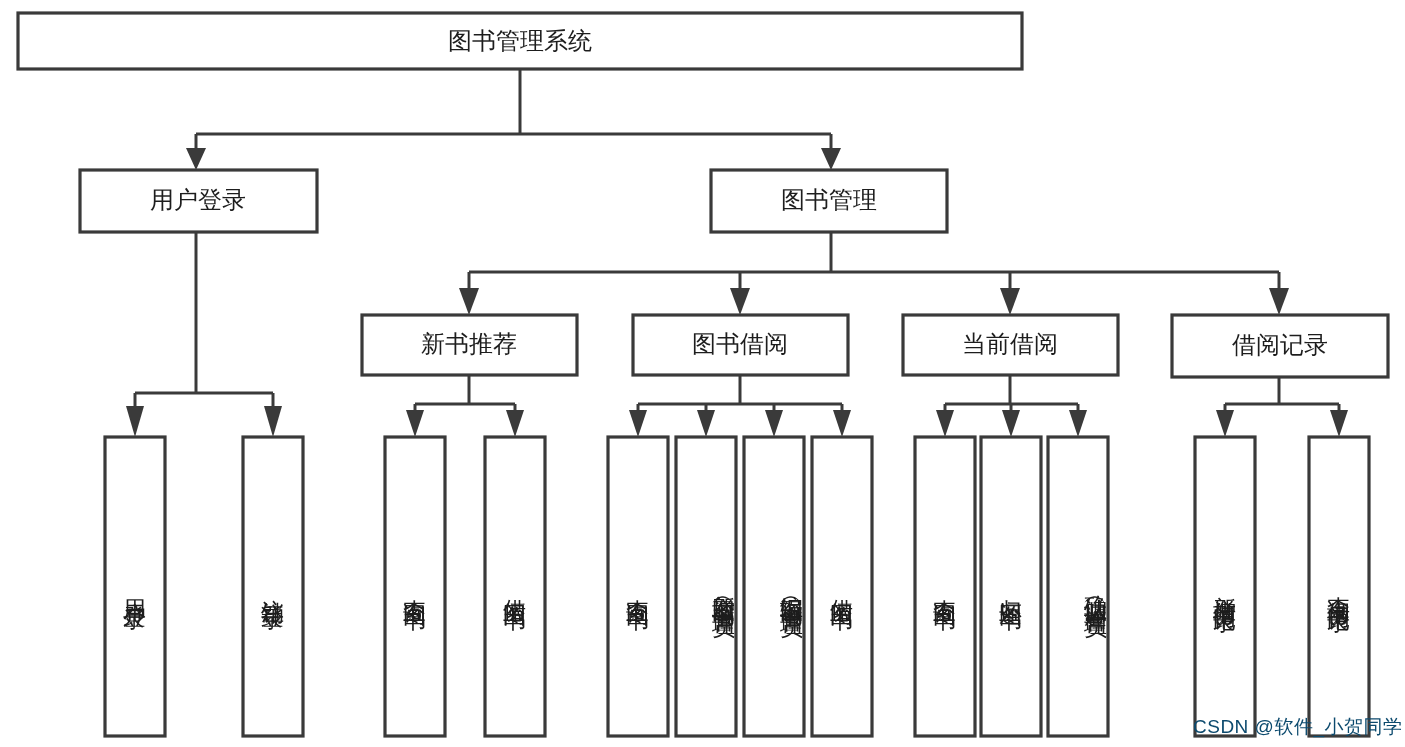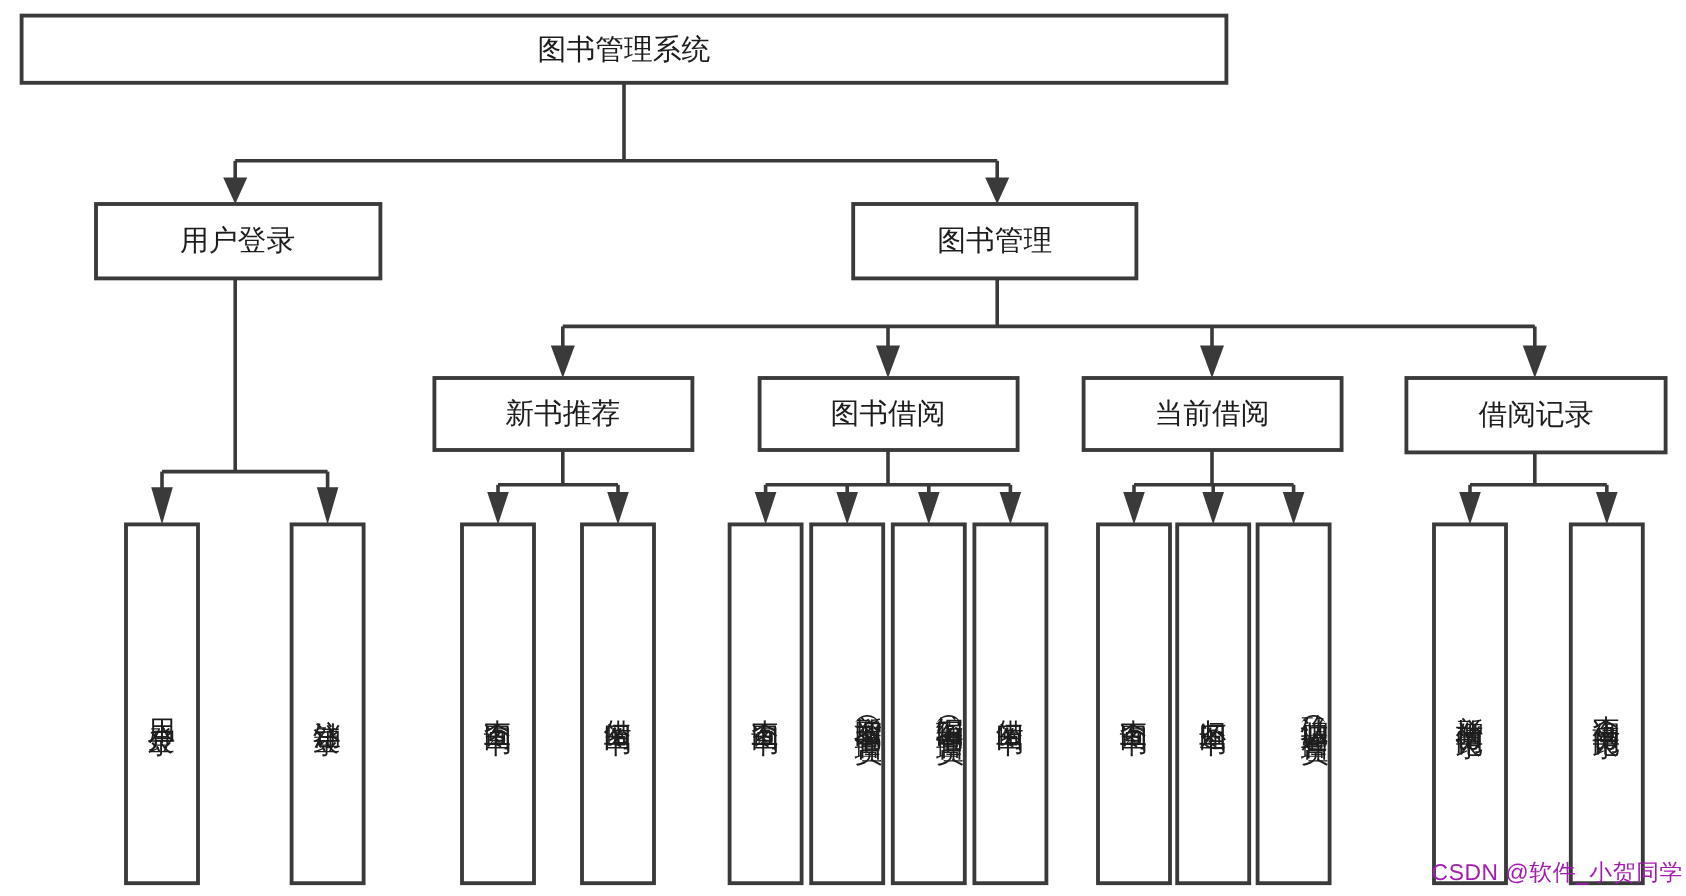--- a/index.html
+++ b/index.html
@@ -63,21 +63,21 @@
     white-space: nowrap;
     pointer-events: none;
   }
   .leaf-label.centered {
     align-items: center;
   }
   .watermark {
     position: absolute;
     font-family: "Liberation Sans", "DejaVu Sans", sans-serif;
     font-size: 19px;
-    color: #a21caf;
+    color: #0c4a6e;
     white-space: nowrap;
     letter-spacing: 0.5px;
   }
 </style>
 </head>
 <body>
 
 <div id="diagram-root">
 
   <svg class="diagram-canvas" viewBox="0 0 1405 747">

